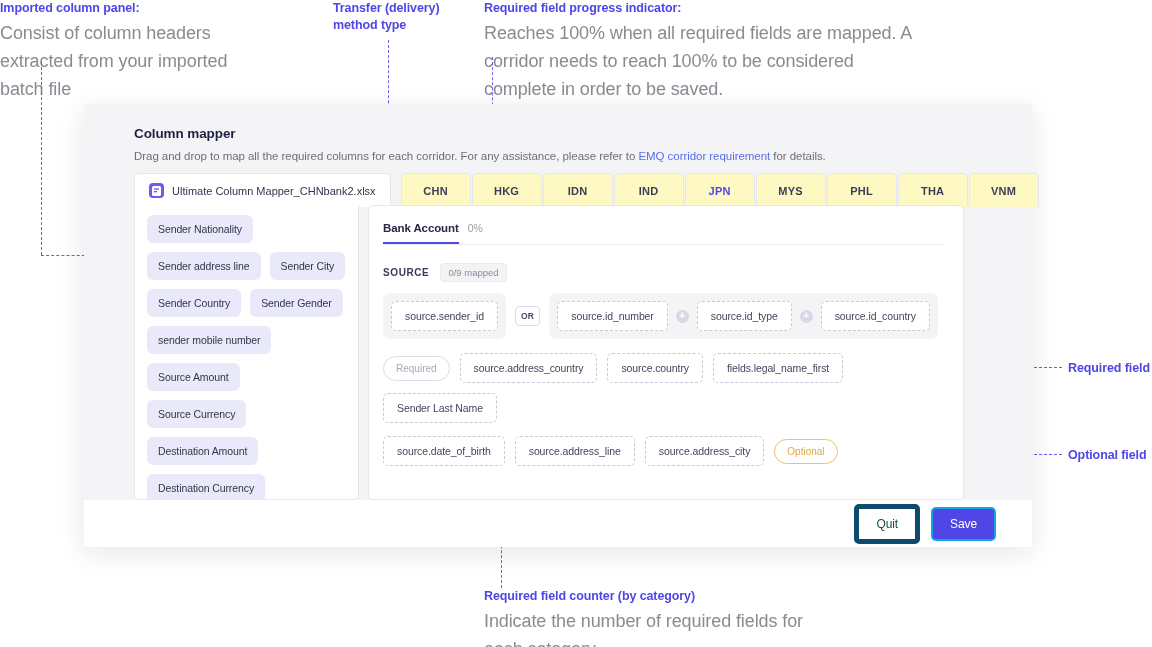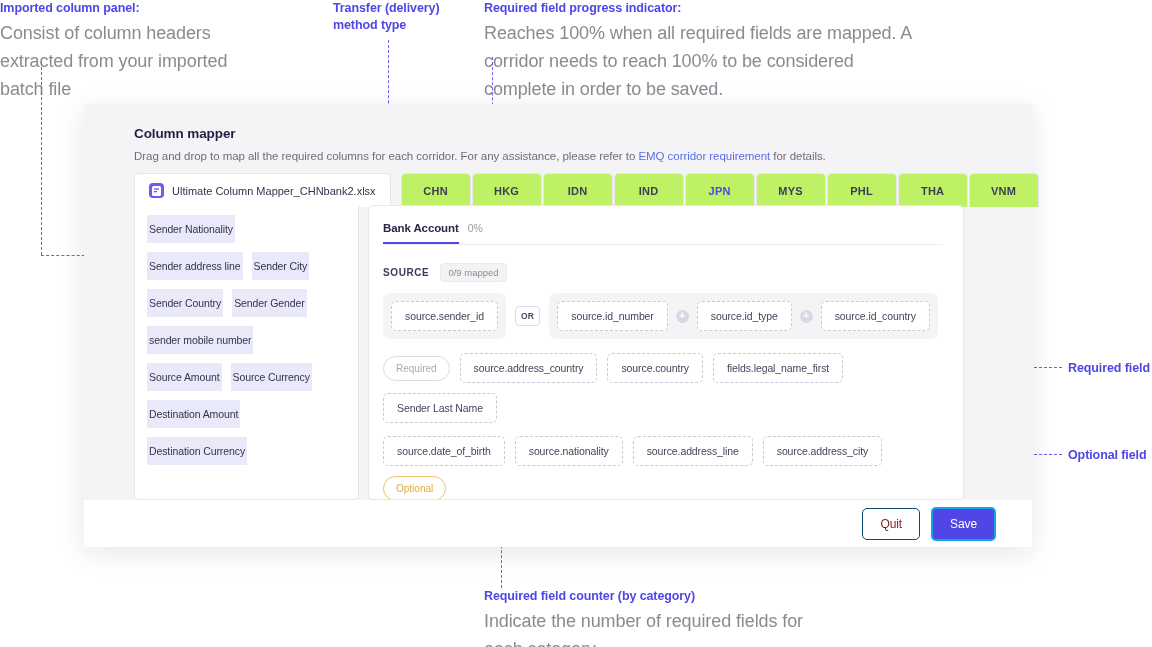--- a/index.html
+++ b/index.html
@@ -56,41 +56,41 @@
     display:flex;align-items:center;gap:8px;
     padding:0 14px;font-size:11px;color:#33344f;white-space:nowrap;
   }
   .file-ico{
     width:15px;height:15px;border-radius:4px;background:#6a5cf0;
     display:flex;align-items:center;justify-content:center;flex:none;
   }
   .file-ico svg{display:block;}
   .tabs{display:flex;margin-left:10px;}
   .tab{
-    background:#bef264;border:1px solid #e6e6ec;border-bottom:none;
+    background:#fef9c3;border:1px solid #e6e6ec;border-bottom:none;
     border-radius:5px 5px 0 0;
     width:68px;display:flex;align-items:center;justify-content:center;
     font-size:11px;font-weight:bold;color:#3c3d55;letter-spacing:.2px;
     margin-right:1px;
   }
   .tab.active{color:#4f46e5;}
 
   
   .panels{
     position:absolute;left:134px;top:205px;width:830px;height:295px;
     display:flex;
   }
   .left-panel{
     width:225px;background:#ffffff;border:1px solid #e6e6ec;border-top:none;
     border-radius:0 0 5px 5px;padding:10px 12px 0 12px;overflow:hidden;
     box-sizing:border-box;
   }
   .chiprow{display:flex;flex-wrap:wrap;gap:9px;margin-bottom:9px;}
   .src-chip{
-    background:#e9e9f9;border-radius:1px;padding:8px 2px;
+    background:#e9e9f9;border-radius:6px;padding:8px 11px;
     font-size:10.5px;color:#33344f;white-space:nowrap;letter-spacing:-.1px;
   }
   .right-panel{
     flex:1;background:#ffffff;border:1px solid #e6e6ec;border-radius:5px;
     margin-left:9px;padding:16px 20px 0 14px;overflow:hidden;
     box-sizing:border-box;
   }
 
   
   .sect-tabs{display:flex;align-items:baseline;gap:9px;}
@@ -141,21 +141,21 @@
   
   .footer{
     position:absolute;left:84px;top:500px;width:948px;height:47px;
     background:#ffffff;display:flex;align-items:center;justify-content:flex-end;
     gap:11px;padding-right:36px;box-sizing:border-box;
   }
   .btn{
     font-size:12px;border-radius:5px;padding:8px 17px;cursor:pointer;
     letter-spacing:-.1px;
   }
-  .btn-quit{background:#ffffff;border:1px solid #0c4a6e;color:#7f1d1d;}
+  .btn-quit{background:#ffffff;border:5px solid #0c4a6e;color:#14532d;}
   .btn-save{background:#4f46e5;border:2px solid #0ea5e9;color:#ffffff;}
 </style>
 </head>
 <body>
 
 <div class="anno" style="left:0px;top:0px;width:250px;">
   <div class="anno-title">Imported column panel:</div>
   <div class="anno-body">Consist of column headers extracted from your imported batch file</div>
 </div>
 <div class="vline" style="left:41px;top:62px;height:193px;"></div>
@@ -280,21 +280,20 @@
     <div class="row tight" style="margin-top:14px;">
       <div class="pill">Required</div>
       <div class="slot">source.address_country</div>
       <div class="slot">source.country</div>
       <div class="slot">fields.legal_name_first</div>
       <div class="slot">Sender Last Name</div>
     </div>
 
     <div class="row tight" style="margin-top:13px;">
       <div class="slot">source.date_of_birth</div>
-      <div class="slot">source.nationality</div>
       <div class="slot">source.address_line</div>
       <div class="slot">source.address_city</div>
       <div class="pill optional">Optional</div>
     </div>
 
   </div>
 </div>
 
 <div class="footer">
   <button class="btn btn-quit">Quit</button>

